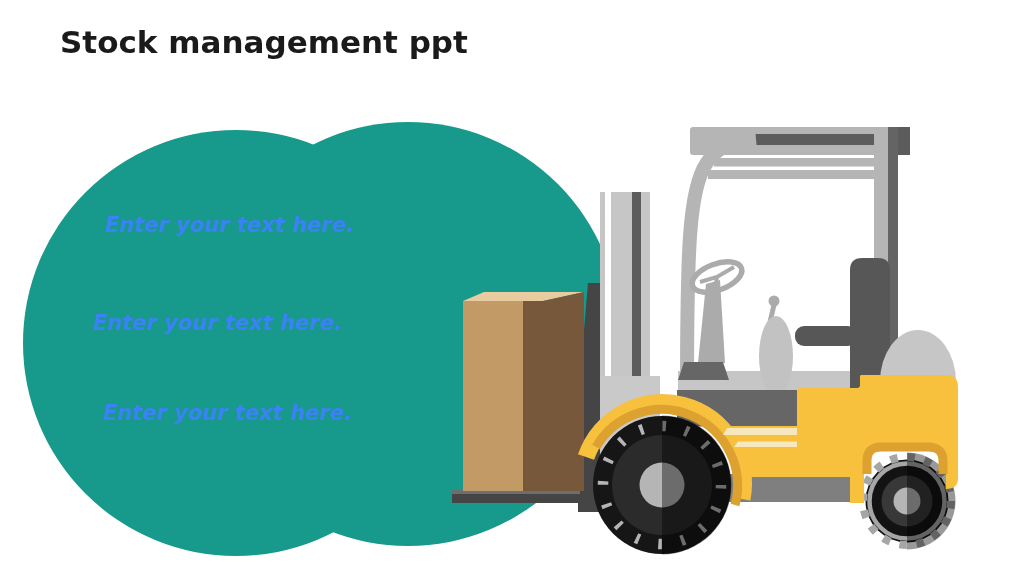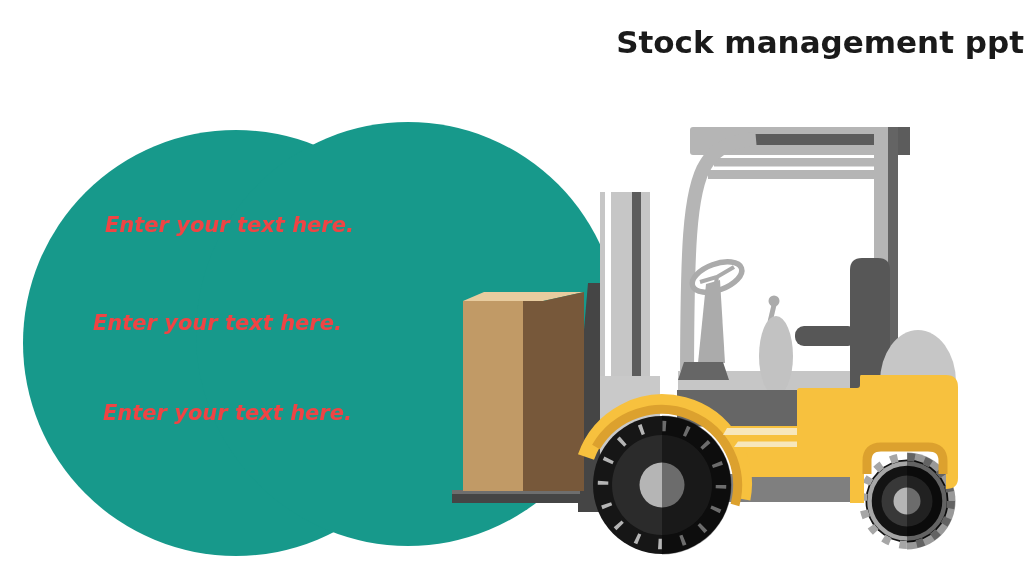--- a/index.html
+++ b/index.html
@@ -1,22 +1,22 @@
 <!DOCTYPE html>
 <html><head>
 <meta charset="utf-8">
 <style>
   html,body{margin:0;padding:0;background:#e8e8e8;font-family:"DejaVu Sans","Liberation Sans",sans-serif;}
   .slide{position:relative;width:1024px;height:576px;background:#ffffff;overflow:hidden;margin:0 auto;}
   .slide-title{position:absolute;top:24px;left:0;right:0;margin:0;padding-left:60px;
-    text-align:right;font-size:31px;font-weight:bold;color:#1a1a1a;letter-spacing:0;}
+    text-align:left;font-size:31px;font-weight:bold;color:#1a1a1a;letter-spacing:0;}
   .teal-circle{position:absolute;border-radius:50%;background:#17998B;}
   .circle-left{left:23px;top:130px;width:426px;height:426px;}
   .circle-right{left:196px;top:122px;width:424px;height:424px;}
-  .placeholder-text{position:absolute;color:#ef4444;font-size:21px;font-weight:bold;font-style:italic;
+  .placeholder-text{position:absolute;color:#3b82f6;font-size:21px;font-weight:bold;font-style:italic;
     white-space:nowrap;}
   .ph1{left:105px;top:213px;}
   .ph2{left:93px;top:311px;}
   .ph3{left:103px;top:401px;}
   .forklift-svg{position:absolute;left:440px;top:110px;width:540px;height:460px;}
 </style>
 </head>
 <body>
 
 <div class="slide">

